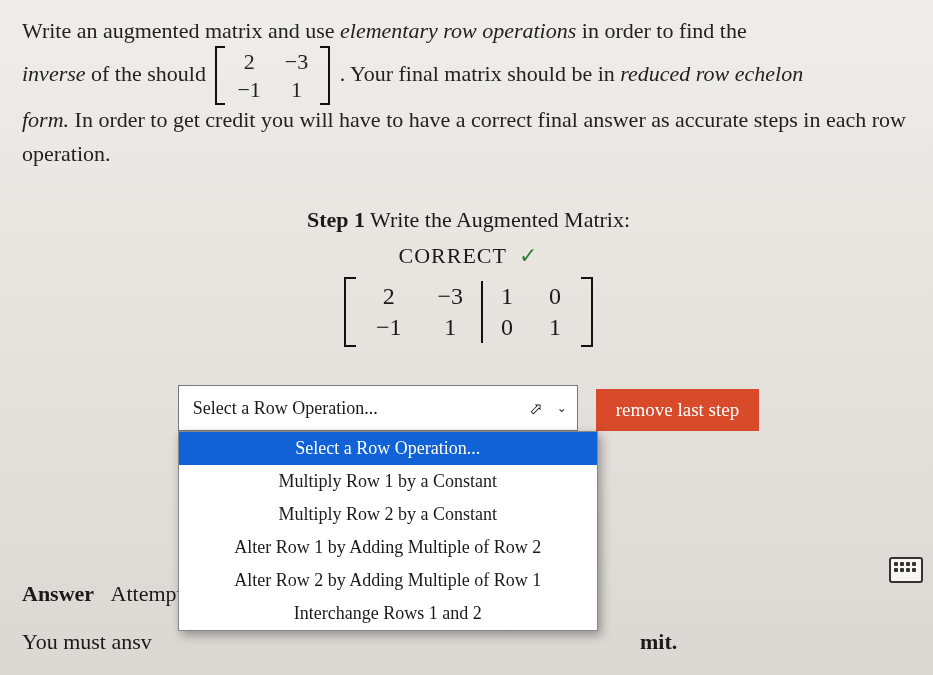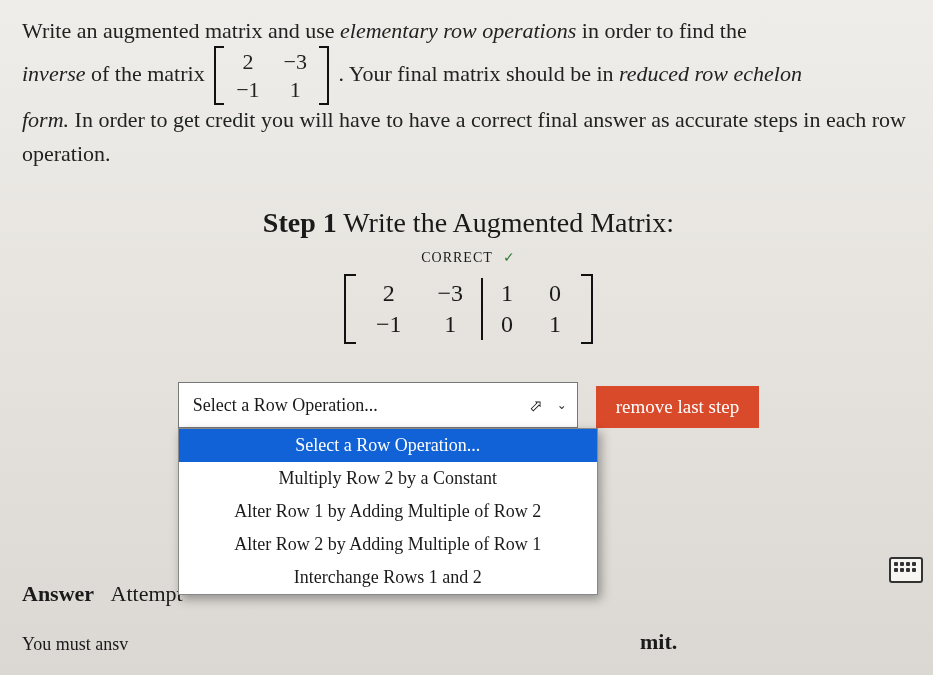--- a/index.html
+++ b/index.html
@@ -48,25 +48,25 @@
     padding: 0 12px;
     text-align: center;
     font-size: 22px;
     line-height: 1.25;
   }
   .step-area {
     text-align: center;
     margin-top: 36px;
   }
   .step-title {
-    font-size: 28px;
+    font-size: 22px;
   }
   .step-title strong { font-weight: bold; }
   .correct {
-    font-size: 14px;
+    font-size: 22px;
     margin-top: 10px;
     letter-spacing: 1px;
   }
   .check { color: #2e7d32; margin-left: 6px; }
   .aug-matrix {
     display: inline-block;
     position: relative;
     padding: 4px 14px;
     margin-top: 8px;
   }
@@ -163,21 +163,21 @@
     position: absolute;
     left: 22px;
     bottom: 68px;
     font-size: 22px;
   }
   .answer-line .bold { font-weight: bold; text-align: right; }
   .youmust {
     position: absolute;
     left: 22px;
     bottom: 20px;
-    font-size: 18px;
+    font-size: 22px;
   }
   .mit {
     position: absolute;
     left: 640px;
     bottom: 20px;
     font-size: 22px;
     font-weight: bold;
   }
   .kb-icon {
     position: absolute;
@@ -198,21 +198,21 @@
     width: 4px; height: 4px; background: #333; border-radius: 1px;
   }
 </style>
 </head>
 <body>
 
 <div class="page">
 
   <div class="prompt">
     <span>Write an augmented matrix and use </span><span class="ital">elementary row operations</span><span> in order to find the</span><br>
-    <span class="ital">inverse</span><span> of the matrix </span>
+    <span class="ital">inverse</span><span> of the should </span>
     <span class="matrix-inline">
       <table>
         <tbody>
             <tr>
           <td>2</td>
           <td>−3</td>
         </tr>
         <tr>
           <td>−1</td>
           <td>1</td>
@@ -253,20 +253,21 @@
 
     <div class="controls-row">
       <div class="select-wrap">
         <div class="select-box">
           <span>Select a Row Operation...</span>
           <span class="cursor-pointer-glyph">⬀</span>
           <span class="caret">⌄</span>
         </div>
         <div class="dropdown">
           <div class="opt selected">Select a Row Operation...</div>
+          <div class="opt">Multiply Row 1 by a Constant</div>
           <div class="opt">Multiply Row 2 by a Constant</div>
           <div class="opt">Alter Row 1 by Adding Multiple of Row 2</div>
           <div class="opt">Alter Row 2 by Adding Multiple of Row 1</div>
           <div class="opt">Interchange Rows 1 and 2</div>
         </div>
       </div>
       <button class="remove-btn">remove last step</button>
     </div>
   </div>
 

